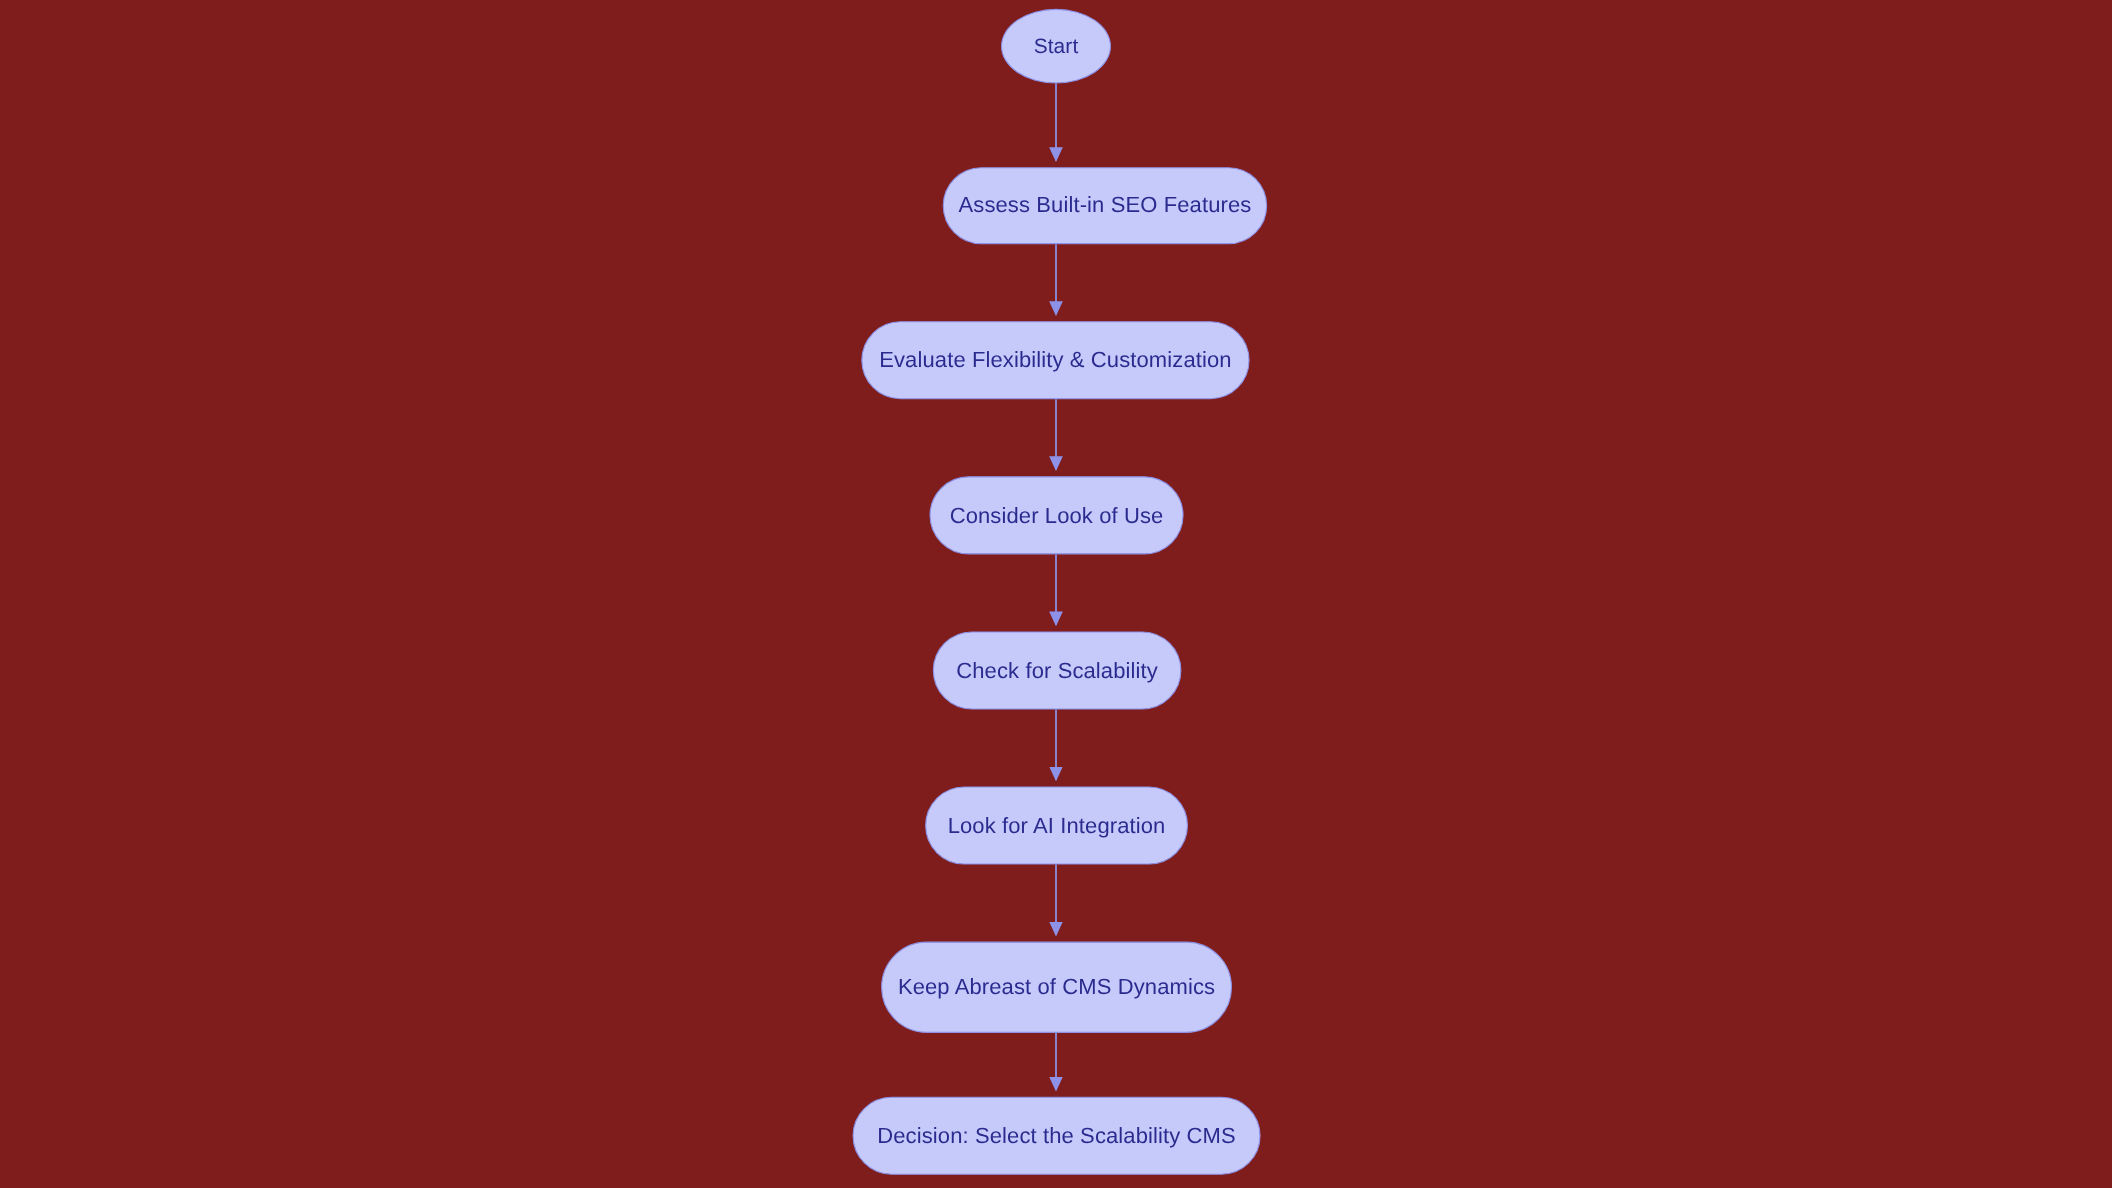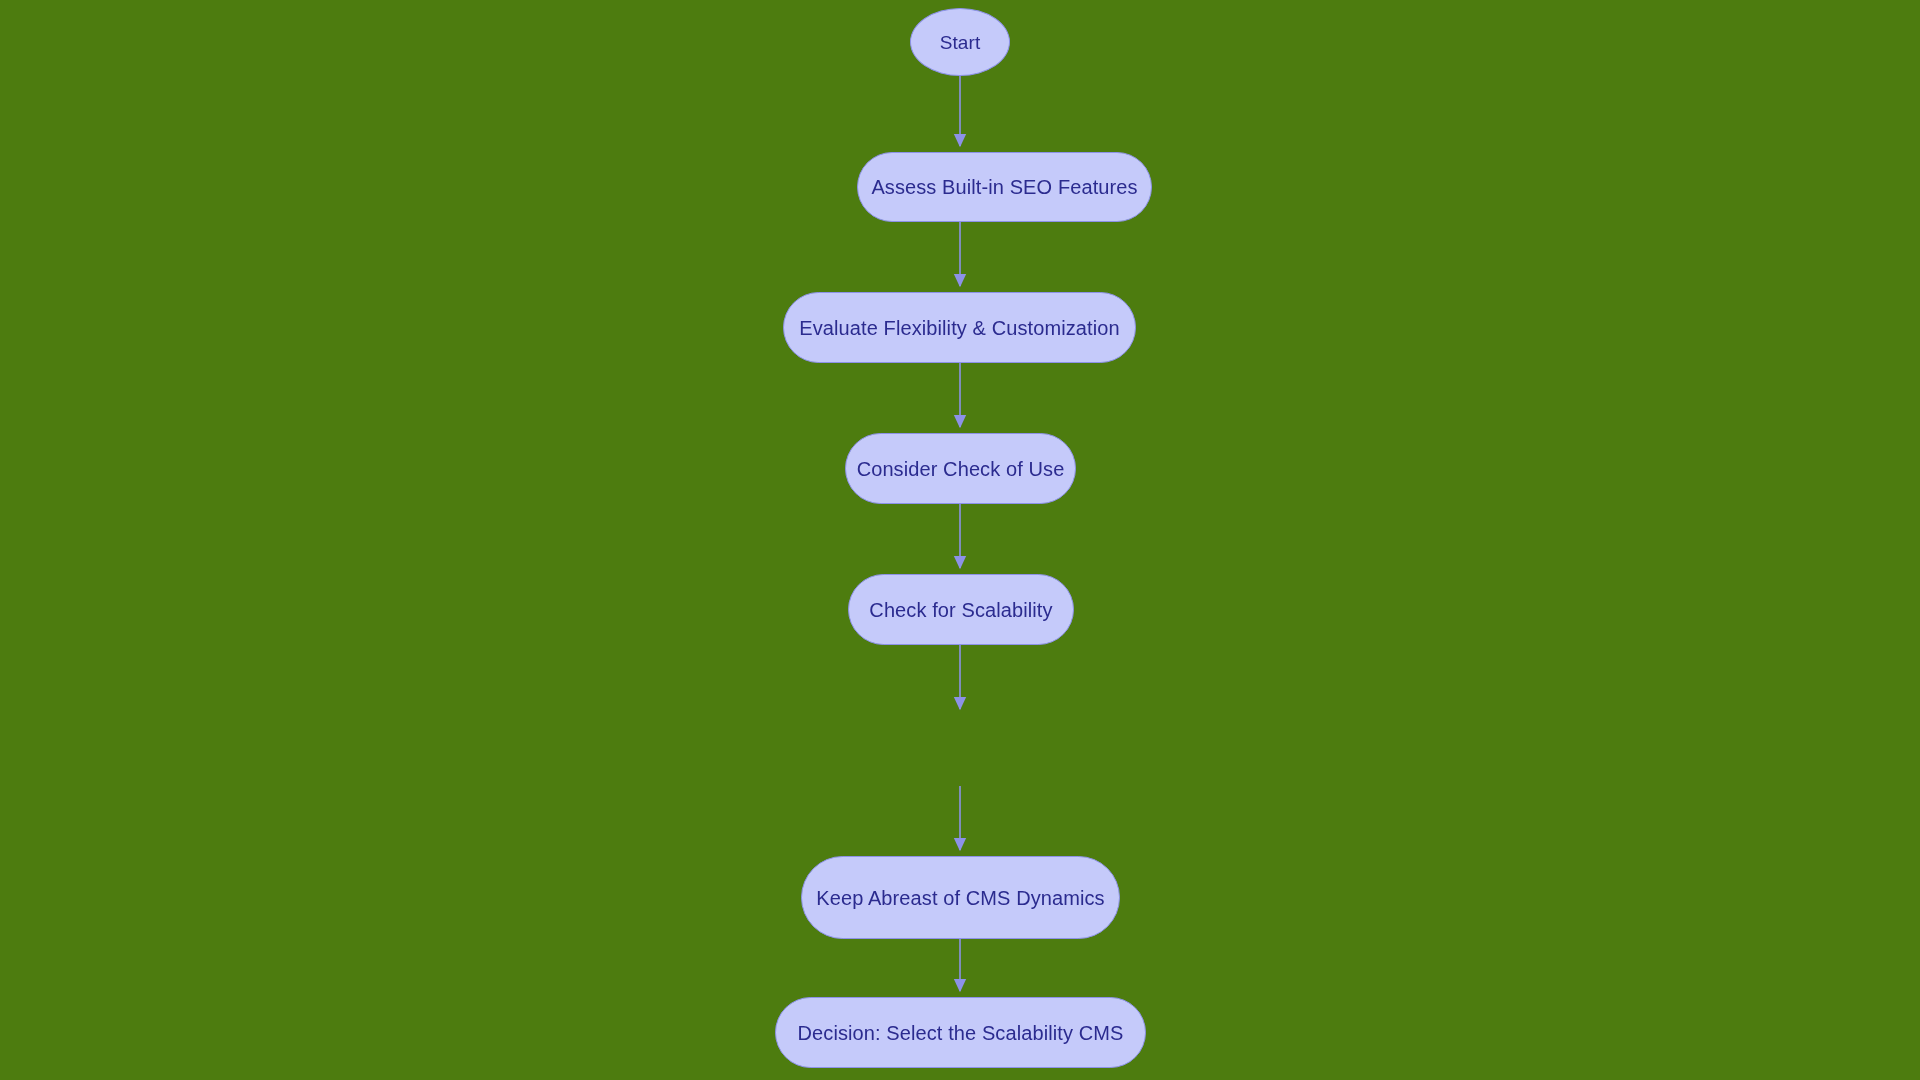--- a/index.html
+++ b/index.html
@@ -11,21 +11,21 @@
     background: #ffffff;
     overflow: hidden;
   }
   body {
     font-family: "Liberation Sans", sans-serif;
   }
   #flow-root {
     position: relative;
     width: 1920px;
     height: 1080px;
-    background: #4d7c0f;
+    background: #7f1d1d;
     text-decoration: underline;
   }
   #flow-svg {
     position: absolute;
     inset: 0;
     width: 1920px;
     height: 1080px;
     display: block;
   }
   .node {
@@ -96,27 +96,30 @@
 
   <div class="node stadium" style="left:857px; top:152px; width:295px; height:70px;">
     <span class="node-label">Assess Built-in SEO Features</span>
   </div>
 
   <div class="node stadium" style="left:783px; top:292px; width:353px; height:71px;">
     <span class="node-label">Evaluate Flexibility &amp; Customization</span>
   </div>
 
   <div class="node stadium" style="left:845px; top:433px; width:231px; height:71px;">
-    <span class="node-label">Consider Check of Use</span>
+    <span class="node-label">Consider Look of Use</span>
   </div>
 
   <div class="node stadium" style="left:848px; top:574px; width:226px; height:71px;align-items:center;">
     <span class="node-label">Check for Scalability</span>
   </div>
 
+  <div class="node stadium" style="left:841px; top:715px; width:239px; height:71px;">
+    <span class="node-label">Look for AI Integration</span>
+  </div>
 
   <div class="node stadium" style="left:801px; top:856px; width:319px; height:83px;">
     <span class="node-label">Keep Abreast of CMS Dynamics</span>
   </div>
 
   <div class="node stadium" style="left:775px; top:997px; width:371px; height:71px;">
     <span class="node-label">Decision: Select the Scalability CMS</span>
   </div>
 
 </div>

